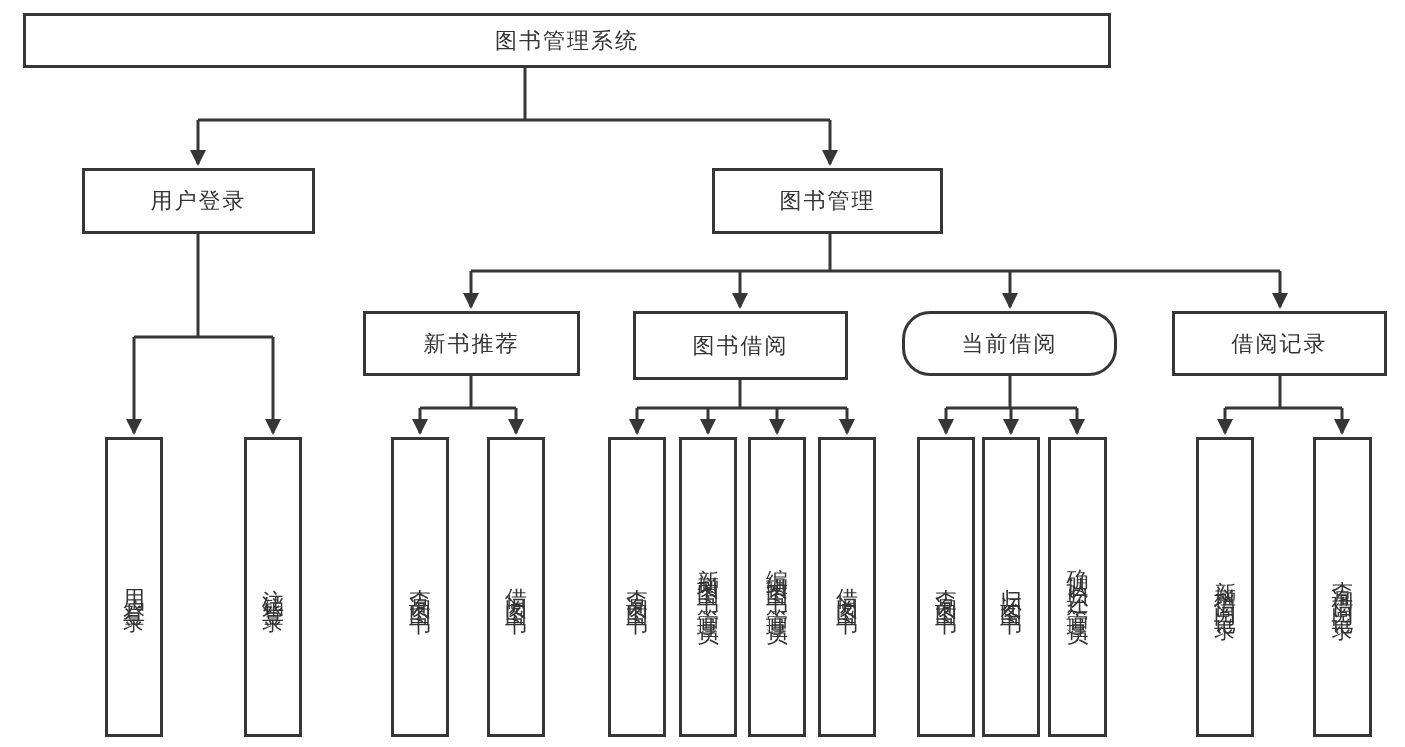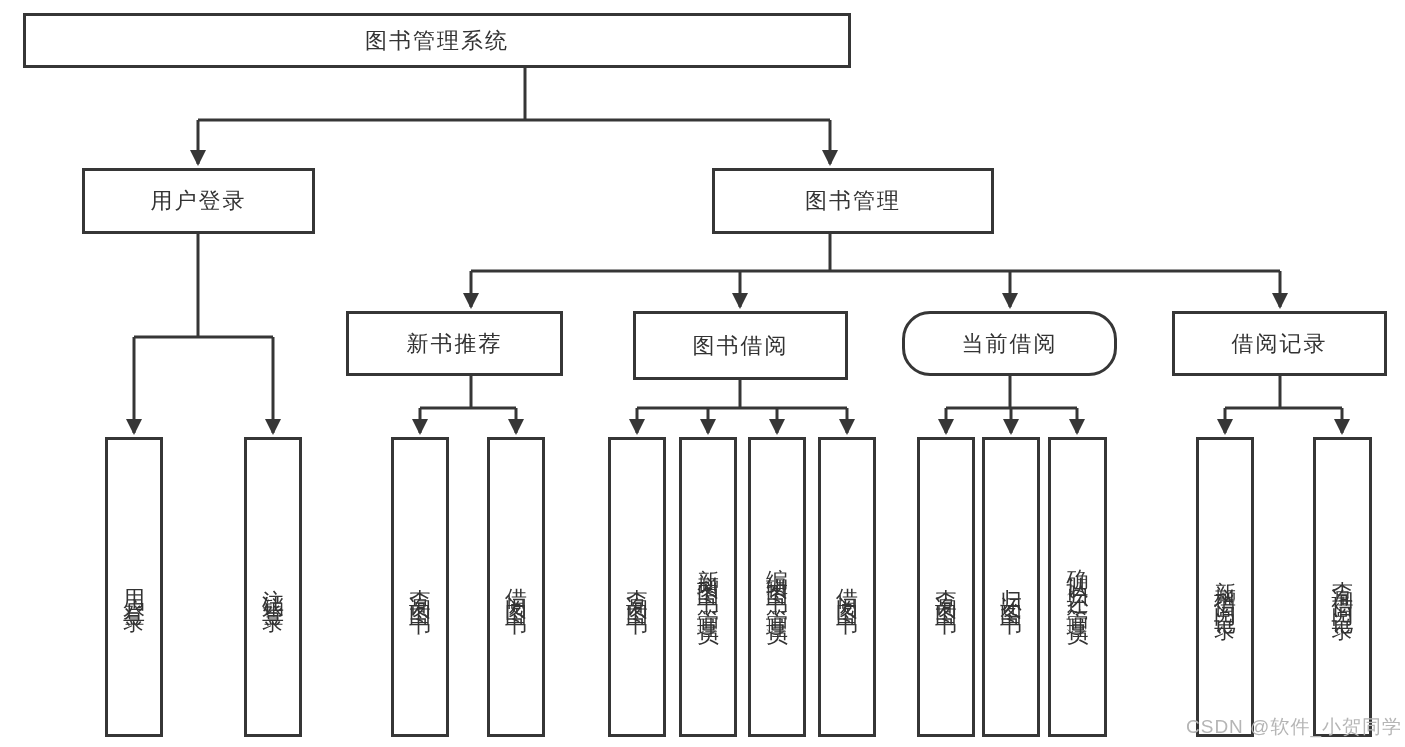--- a/index.html
+++ b/index.html
@@ -42,24 +42,24 @@
   }
   .watermark{
     position:absolute;
     left:1186px;top:714px;
     font-size:19px;
     color:#b5b5b5;
     letter-spacing:1px;
     z-index:3;
   }
   
-  .n-root{left:23px;top:13px;width:828px;height:55px;}
+  .n-root{left:23px;top:13px;width:1088px;height:55px;}
   .n-login{left:82px;top:168px;width:233px;height:66px;}
-  .n-mgmt{left:712px;top:168px;width:282px;height:66px;}
-  .n-newbook{left:346px;top:311px;width:217px;height:65px;}
+  .n-mgmt{left:712px;top:168px;width:231px;height:66px;}
+  .n-newbook{left:363px;top:311px;width:217px;height:65px;}
   .n-borrow{left:633px;top:311px;width:215px;height:69px;}
   .n-current{left:902px;top:311px;width:215px;height:65px;border-radius:28px;}
   .n-record{left:1172px;top:311px;width:215px;height:65px;}
   
   .l-1{left:105px;}  .l-2{left:244px;}
   .l-3{left:391px;}  .l-4{left:487px;}
   .l-5{left:608px;}  .l-6{left:679px;}
   .l-7{left:748px;}  .l-8{left:818px;}
   .l-9{left:917px;}  .l-10{left:982px;}
   .l-11{left:1048px;width:59px;}
@@ -167,15 +167,14 @@
     <span>确认归还（管理员）</span>
   </div>
 
   <div class="leaf l-12">
     <span>新增借阅记录</span>
   </div>
   <div class="leaf l-13">
     <span>查询借阅记录</span>
   </div>
 
-  <div class="watermark">CSDN @软件_小贺同学</div>
 
 </div>
 
 </body></html>

